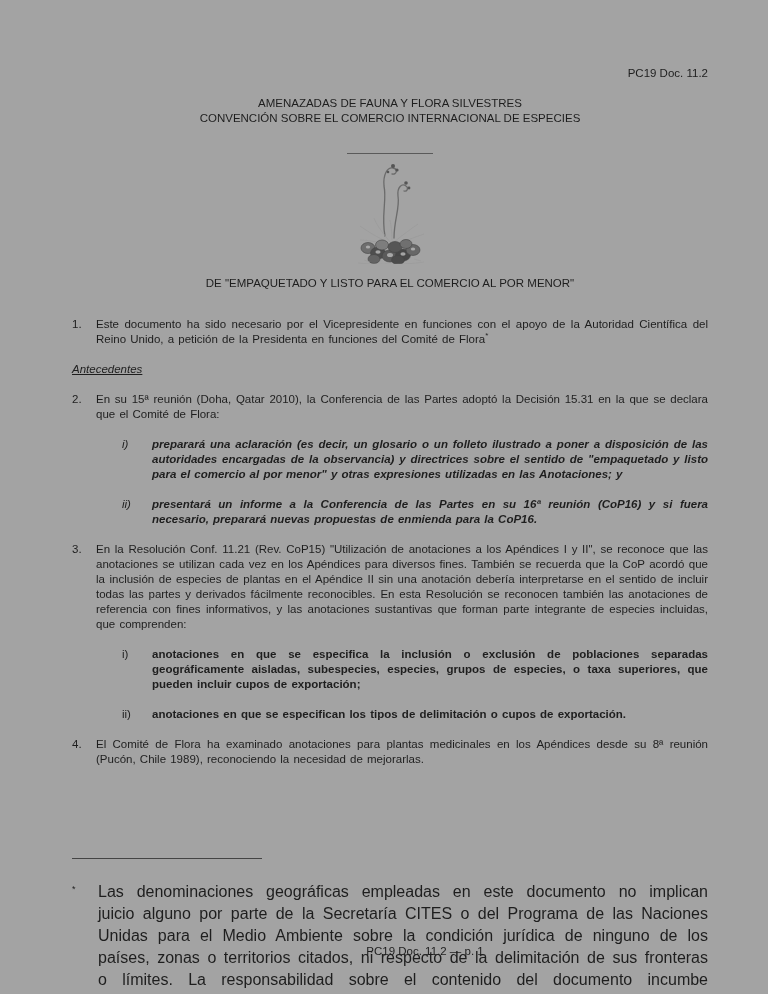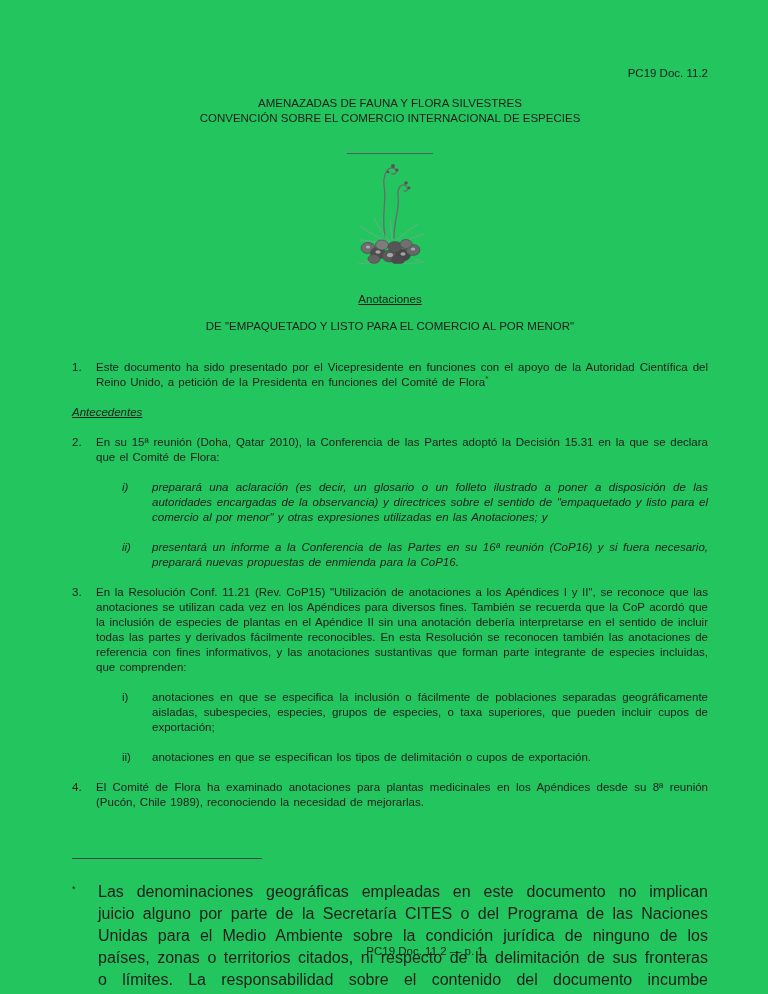--- a/index.html
+++ b/index.html
@@ -1,20 +1,20 @@
 <!DOCTYPE html>
 <html><head>
 <meta charset="utf-8">
 <style>
   html, body { margin: 0; padding: 0; background: #ffffff; }
   .page {
     position: relative;
     width: 768px;
     height: 994px;
-    background: #22c55e;
+    background: #a3a3a3;
     font-family: "Liberation Sans", sans-serif;
     color: #1e1e1e;
     font-size: 11.5px;
     line-height: 15px;
     overflow: hidden;
   }
   .content { padding: 66px 60px 0 72px; }
 
   .doc-ref { text-align: right; }
 
@@ -39,21 +39,21 @@
   .para { display: flex; margin-top: 15px; }
   .para .pnum { flex: 0 0 24px; }
   .para .ptext { flex: 1; text-align: justify; word-spacing: 1px; }
 
   .mt-first { margin-top: 26px; }
 
   .heading { margin-top: 15px; font-style: italic; }
 
   .subitem { display: flex; margin-left: 50px; margin-top: 15px; }
   .subitem .inum { flex: 0 0 30px; }
-  .subitem .itext { flex: 1; text-align: justify; word-spacing: 1px; }
+  .subitem .itext { flex: 1; text-align: justify; word-spacing: 1px; font-weight: bold; }
   .italic { font-style: italic; }
 
   sup.fn-ref { font-size: 8px; vertical-align: super; line-height: 0; }
 
   .footnote-area { position: absolute; top: 858px; left: 72px; right: 60px; }
   .footnote-rule { width: 190px; height: 0; border-top: 1px solid #444; }
   .footnote { display: flex; margin-top: 22px; }
   .footnote .fnmark { flex: 0 0 26px; font-size: 9px; padding-top: 1px; }
   .footnote .fntext {
     flex: 1;
@@ -126,31 +126,28 @@
         <ellipse cx="38" cy="87" rx="2.2" ry="1.6"></ellipse>
         <ellipse cx="83" cy="89" rx="2.2" ry="1.6"></ellipse>
       </g>
       <g stroke="#9a9a9a" stroke-width="0.7" opacity="0.8" fill="none">
         <path d="M28,103 C45,105 75,105 94,102"></path>
         <path d="M34,100 l6,2 M84,99 l7,2 M55,104 l8,1"></path>
       </g>
     </svg>
 
 
-    <div class="section-head">
-      <span class="u">Anotaciones</span>
-    </div>
 
     <div class="subject">
       <div>DE "EMPAQUETADO Y LISTO PARA EL COMERCIO AL POR MENOR"</div>
     </div>
 
     <div class="para mt-first">
       <div class="pnum">1.</div>
-      <div class="ptext"><span>Este documento ha sido presentado por el Vicepresidente en funciones con el apoyo de la Autoridad Científica del Reino Unido, a petición de la Presidenta en funciones del Comité de Flora</span><sup class="fn-ref">*</sup></div>
+      <div class="ptext"><span>Este documento ha sido necesario por el Vicepresidente en funciones con el apoyo de la Autoridad Científica del Reino Unido, a petición de la Presidenta en funciones del Comité de Flora</span><sup class="fn-ref">*</sup></div>
     </div>
 
     <div class="heading">
       <span class="u">Antecedentes</span>
     </div>
 
     <div class="para">
       <div class="pnum">2.</div>
       <div class="ptext">En su 15ª reunión (Doha, Qatar 2010), la Conferencia de las Partes adoptó la Decisión 15.31 en la que se declara que el Comité de Flora:</div>
     </div>
@@ -165,21 +162,21 @@
       <div class="itext">presentará un informe a la Conferencia de las Partes en su 16ª reunión (CoP16) y si fuera necesario, preparará nuevas propuestas de enmienda para la CoP16.</div>
     </div>
 
     <div class="para">
       <div class="pnum">3.</div>
       <div class="ptext">En la Resolución Conf. 11.21 (Rev. CoP15) "Utilización de anotaciones a los Apéndices I y II", se reconoce que las anotaciones se utilizan cada vez en los Apéndices para diversos fines. También se recuerda que la CoP acordó que la inclusión de especies de plantas en el Apéndice II sin una anotación debería interpretarse en el sentido de incluir todas las partes y derivados fácilmente reconocibles. En esta Resolución se reconocen también las anotaciones de referencia con fines informativos, y las anotaciones sustantivas que forman parte integrante de especies incluidas, que comprenden:</div>
     </div>
 
     <div class="subitem">
       <div class="inum">i)</div>
-      <div class="itext">anotaciones en que se especifica la inclusión o fácilmente de poblaciones separadas geográficamente aisladas, subespecies, especies, grupos de especies, o taxa superiores, que pueden incluir cupos de exportación;</div>
+      <div class="itext">anotaciones en que se especifica la inclusión o exclusión de poblaciones separadas geográficamente aisladas, subespecies, especies, grupos de especies, o taxa superiores, que pueden incluir cupos de exportación;</div>
     </div>
 
     <div class="subitem">
       <div class="inum">ii)</div>
       <div class="itext">anotaciones en que se especifican los tipos de delimitación o cupos de exportación.</div>
     </div>
 
     <div class="para">
       <div class="pnum">4.</div>
       <div class="ptext">El Comité de Flora ha examinado anotaciones para plantas medicinales en los Apéndices desde su 8ª reunión (Pucón, Chile 1989), reconociendo la necesidad de mejorarlas.</div>

